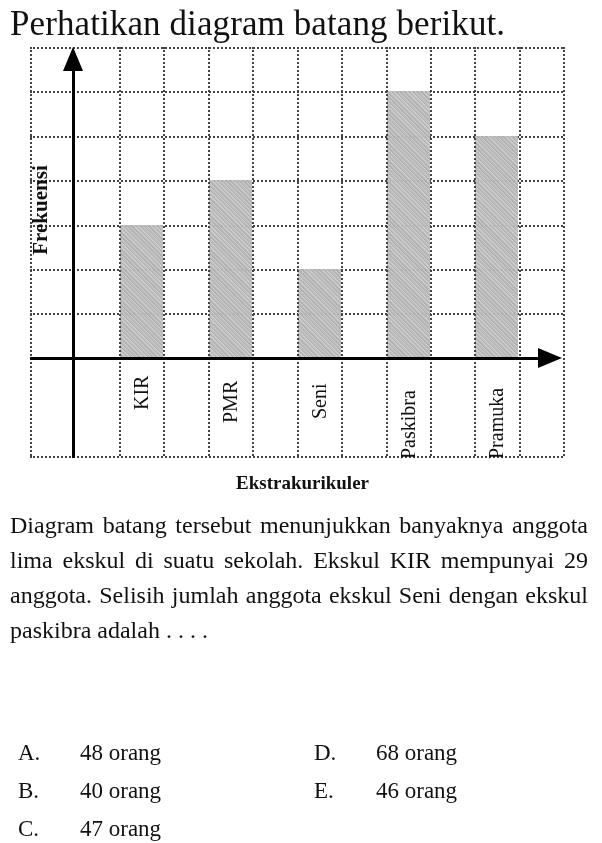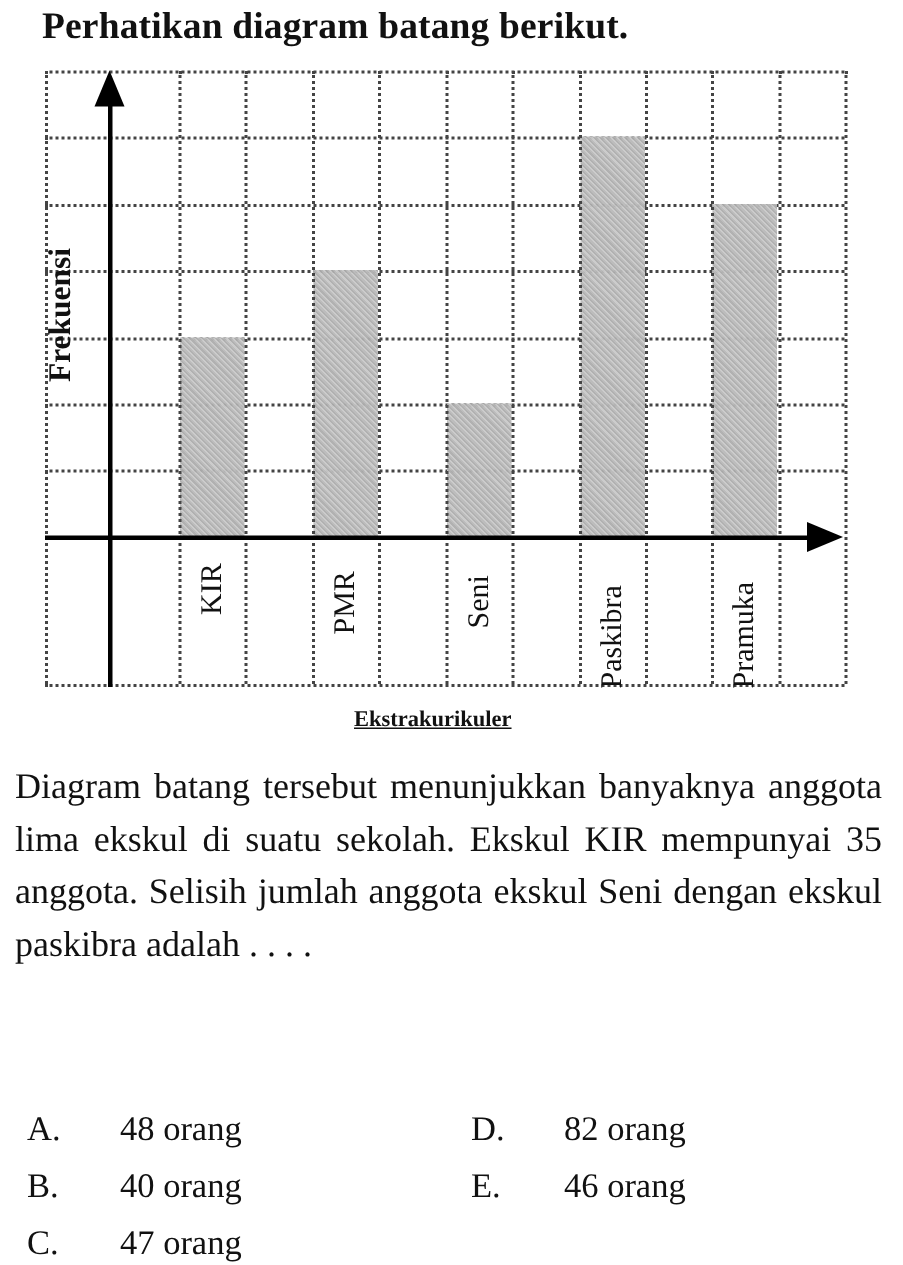--- a/index.html
+++ b/index.html
@@ -1,35 +1,35 @@
 <!DOCTYPE html>
 <html><head>
 <meta charset="utf-8">
 <style>
   html, body { margin: 0; padding: 0; background: #ffffff; }
   body { width: 602px; height: 843px; position: relative; overflow: hidden;
          font-family: "Liberation Serif", "DejaVu Serif", serif; color: #111; }
-  .title { position: absolute; left: 28px; top: 4px; font-size: 25px; letter-spacing: 0.1px; font-weight: bold; }
+  .title { position: absolute; left: 10px; top: 4px; font-size: 35px; letter-spacing: 0.1px; }
   .chart { position: absolute; left: 0; top: 0; width: 602px; height: 500px; }
   .grid-line-h { position: absolute; height: 0; border-top: 2px dotted #444; }
   .grid-line-v { position: absolute; width: 0; border-left: 2px dotted #444; }
   .bar { position: absolute;
          background: repeating-linear-gradient(45deg, #b9b9b9 0 1px, #c9c9c9 1px 2px, #adadad 2px 3px);
          opacity: 0.95; }
   .axis-y { position: absolute; left: 72px; top: 58px; width: 3px; height: 400px; background: #000; }
   .axis-y-arrow { position: absolute; left: 63px; top: 47px; width: 0; height: 0;
          border-left: 10px solid transparent; border-right: 10px solid transparent; border-bottom: 24px solid #000; }
   .axis-x { position: absolute; left: 30px; top: 357px; width: 518px; height: 3px; background: #000; }
   .axis-x-arrow { position: absolute; left: 538px; top: 348px; width: 0; height: 0;
          border-top: 10px solid transparent; border-bottom: 10px solid transparent; border-left: 24px solid #000; }
   .ylabel { position: absolute; left: 40px; top: 210px; transform: translate(-50%, -50%) rotate(-90deg);
          font-weight: bold; font-size: 21px; white-space: nowrap; }
   .cat-label { position: absolute; top: 450px; font-size: 20px; white-space: nowrap;
          transform-origin: left top; transform: rotate(-90deg); }
-  .xlabel { position: absolute; left: 236px; top: 472px; font-weight: bold; font-size: 15px; text-decoration: underline; }
+  .xlabel { position: absolute; left: 236px; top: 472px; font-weight: bold; font-size: 19px; }
   .question { position: absolute; left: 10px; top: 508px; width: 578px; font-size: 24px; line-height: 35px;
          text-align: justify; }
   .options { position: absolute; left: 18px; top: 700px; width: 560px; font-size: 23px; }
   .opt { position: absolute; white-space: nowrap; margin-top: 40px; }
   .opt .letter { display: inline-block; width: 62px; }
 </style>
 </head>
 <body>
 
 <div class="title">Perhatikan diagram batang berikut.</div>
@@ -73,31 +73,31 @@
 
   <div class="cat-label" style="left:130px;top:410px;">KIR</div>
   <div class="cat-label" style="left:219px;top:423px;">PMR</div>
   <div class="cat-label" style="left:308px;top:419px;">Seni</div>
   <div class="cat-label" style="left:397px;top:459px;">Paskibra</div>
   <div class="cat-label" style="left:485px;top:459px;">Pramuka</div>
 
   <div class="xlabel">Ekstrakurikuler</div>
 </div>
 
-<div class="question">Diagram batang tersebut menunjukkan banyaknya anggota lima ekskul di suatu sekolah. Ekskul KIR mempunyai 35 anggota. Selisih jumlah anggota ekskul Seni dengan ekskul paskibra adalah . . . .</div>
+<div class="question">Diagram batang tersebut menunjukkan banyaknya anggota lima ekskul di suatu sekolah. Ekskul KIR mempunyai 29 anggota. Selisih jumlah anggota ekskul Seni dengan ekskul paskibra adalah . . . .</div>
 
 <div class="options">
   <div class="opt" style="left:0;top:0;">
     <span class="letter">A.</span><span>48 orang</span>
   </div>
   <div class="opt" style="left:0;top:38px;">
     <span class="letter">B.</span><span>40 orang</span>
   </div>
   <div class="opt" style="left:0;top:76px;">
     <span class="letter">C.</span><span>47 orang</span>
   </div>
   <div class="opt" style="left:296px;top:0;">
-    <span class="letter">D.</span><span>82 orang</span>
+    <span class="letter">D.</span><span>68 orang</span>
   </div>
   <div class="opt" style="left:296px;top:38px;">
     <span class="letter">E.</span><span>46 orang</span>
   </div>
 </div>
 
 </body></html>

